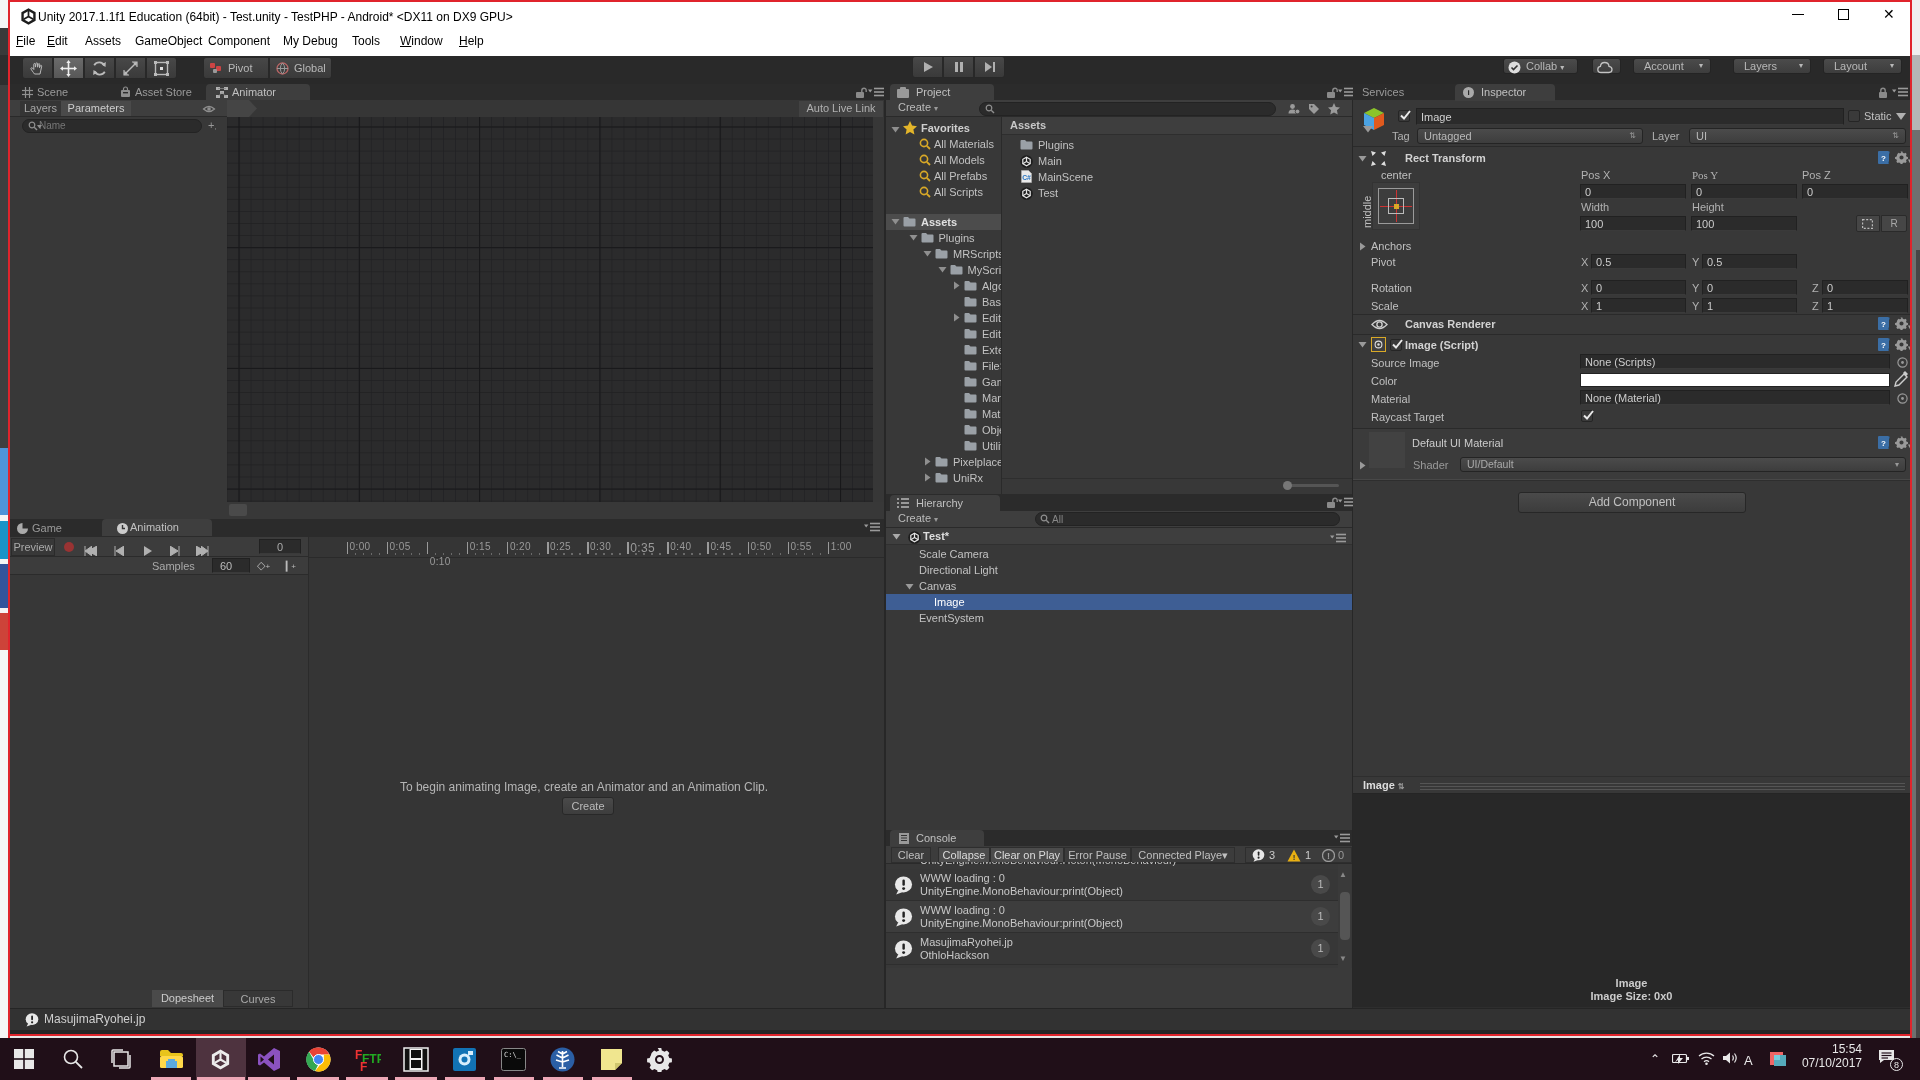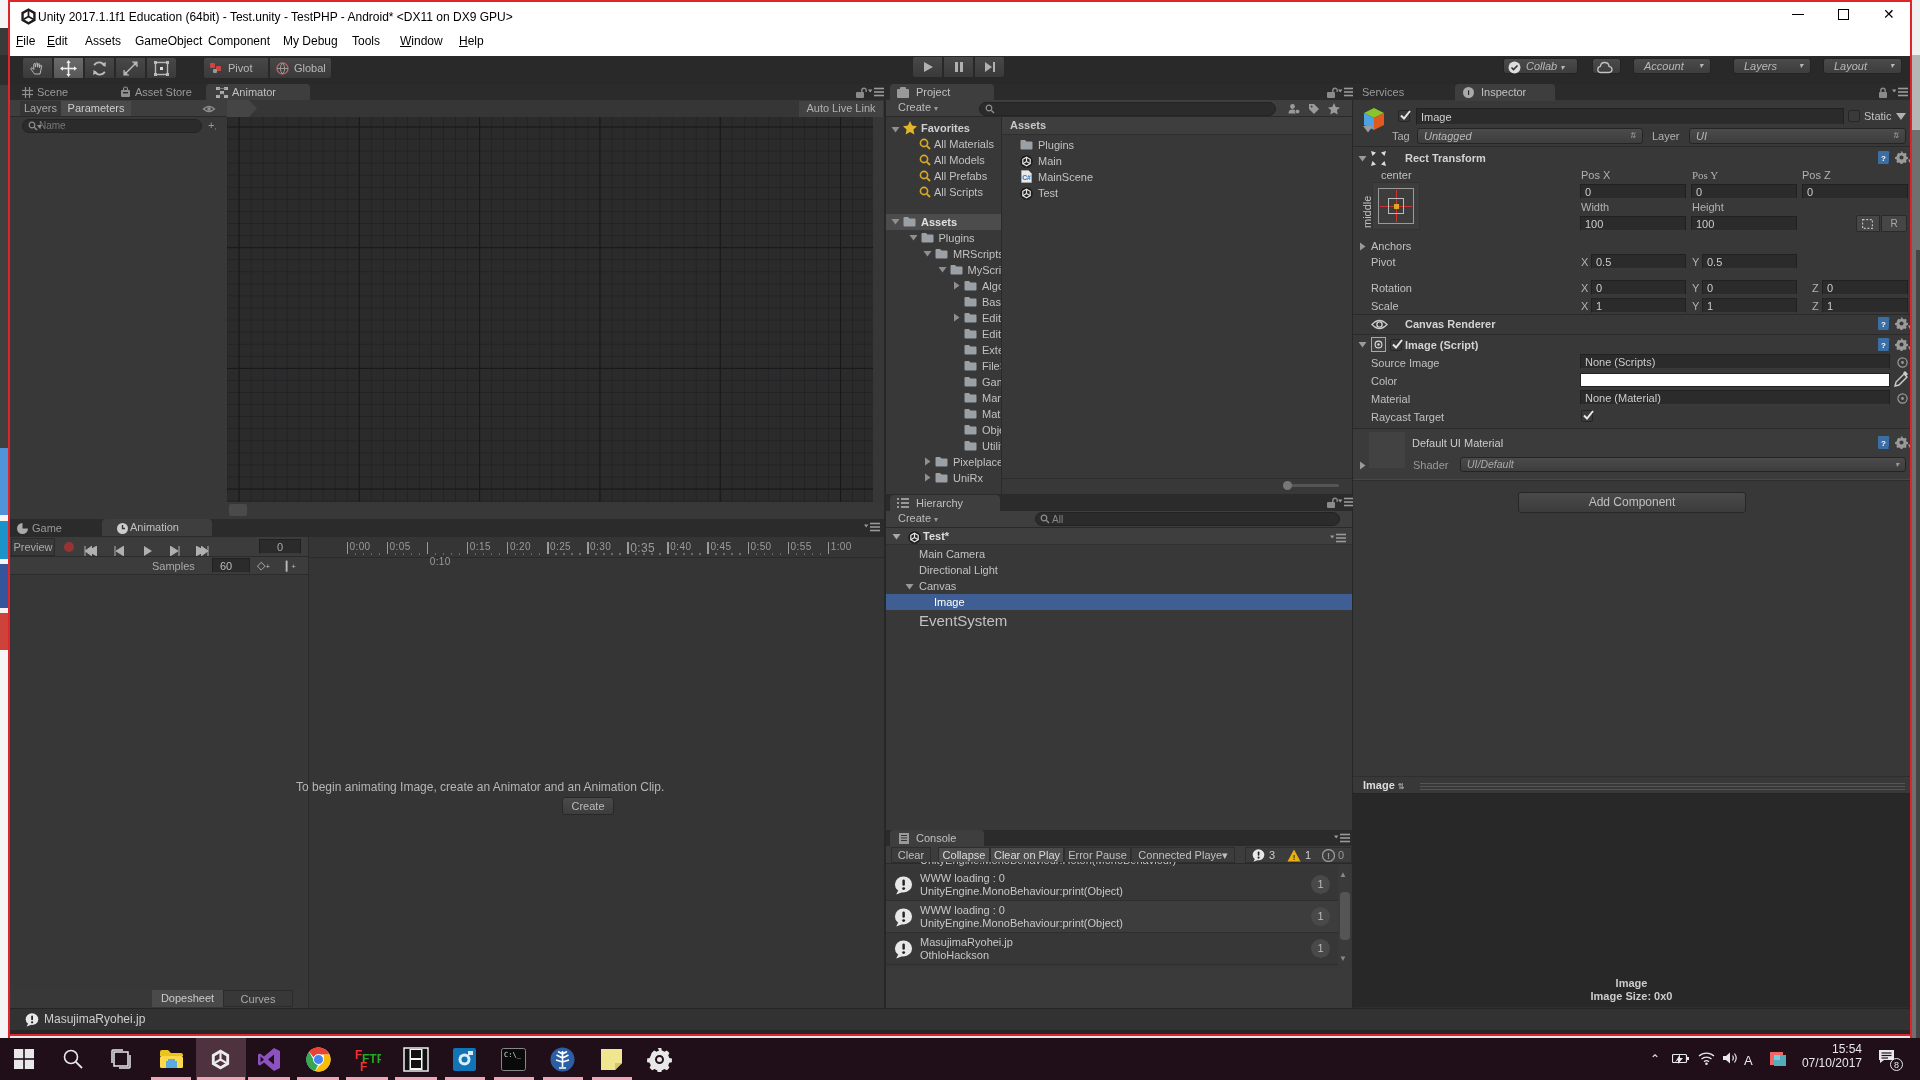--- a/index.html
+++ b/index.html
@@ -5,21 +5,21 @@
 * { margin:0; padding:0; box-sizing:border-box; }
 html,body { width:1920px; height:1080px; overflow:hidden; background:#e8e8e8;
   font-family:"Liberation Sans", sans-serif; -webkit-font-smoothing:antialiased; }
 .abs { position:absolute; }
 .lbl { position:absolute; color:#b2b2b2; font-size:11px; white-space:nowrap; }
 .tab { position:absolute; height:17px; background:#3e3e3e; border-radius:4px 4px 0 0;
   color:#c0c0c0; font-size:11px; line-height:17px; }
 .fld { position:absolute; background:#2b2b2b; border:1px solid #212121; border-bottom-color:#3a3a3a;
   color:#cccccc; font-size:11px; line-height:12px; padding:1px 0 0 4px; height:15px; }
 .dd { position:absolute; background:linear-gradient(#4b4b4b,#3d3d3d); border:1px solid #242424;
-  border-radius:3px; color:#b8b8b8; font-size:11px; height:16px; line-height:14px; padding-left:6px;font-style:italic; }
+  border-radius:3px; color:#b8b8b8; font-size:11px; height:16px; line-height:14px; padding-left:6px; }
 .tbtn { position:absolute; background:linear-gradient(#474747,#3a3a3a); border:1px solid #282828;
   color:#b8b8b8; font-size:11px; }
 </style>
 </head>
 <body>
 
 <div class="abs" style="left:0;top:0;width:1920px;height:1080px;background:#e8e8e8;"></div>
 <div class="abs" style="left:0;top:0;width:9px;height:1080px;background:#f5f5f5;"></div>
 <div class="abs" style="left:0;top:28px;width:9px;height:27px;background:#3a3a3a;"></div>
 <div class="abs" style="left:0;top:55px;width:9px;height:30px;background:#2e2e2e;"></div>
@@ -355,21 +355,21 @@
     <div class="abs" style="left:487.62px;top:16px;width:1.5px;height:2px;background:#6a6a6a;"></div>
     <div class="abs" style="left:495.64000000000004px;top:16px;width:1.5px;height:2px;background:#6a6a6a;"></div>
     <div class="abs" style="left:503.66px;top:16px;width:1.5px;height:2px;background:#6a6a6a;"></div>
     <div class="abs" style="left:511.68px;top:16px;width:1.5px;height:2px;background:#6a6a6a;"></div>
     <div class="abs" style="left:519.7px;top:5px;width:1.5px;height:12px;background:#9a9a9a;"></div>
     <div class="abs" style="left:522.7px;top:4px;color:#9a9a9a;font-size:10px;letter-spacing:0.4px;">1:00</div>
   </div>
 
 <div class="abs" style="left:10px;top:575px;width:298px;height:415px;background:#373737;"></div>
 
-<div class="abs" style="left:296px;top:780px;width:576px;color:#b5b5b5;font-size:12px;">To begin animating Image, create an Animator and an Animation Clip.</div>
+<div class="abs" style="left:296px;top:780px;width:576px;text-align:center;color:#b5b5b5;font-size:12px;">To begin animating Image, create an Animator and an Animation Clip.</div>
 <div class="abs" style="left:562px;top:797px;width:52px;height:18px;background:linear-gradient(#4a4a4a,#3d3d3d);border:1px solid #282828;border-radius:3px;color:#bbb;font-size:11px;text-align:center;line-height:16px;">Create</div>
 
 <div class="abs" style="left:152px;top:990px;width:71px;height:17px;background:#4a4a4a;color:#ccc;font-size:11px;text-align:center;line-height:16px;">Dopesheet</div>
 <div class="abs" style="left:223px;top:990px;width:70px;height:17px;background:#383838;border:1px solid #2b2b2b;color:#aaa;font-size:11px;text-align:center;line-height:16px;">Curves</div>
 
 <div class="abs" style="left:886px;top:84px;width:466px;height:410px;background:#383838;"></div>
 <div class="abs" style="left:886px;top:84px;width:466px;height:16px;background:#2b2b2b;"></div>
 <div class="tab" style="left:890px;top:84px;width:104px;padding-left:26px;">Project</div>
 <svg class="abs" style="left:897px;top:87px" width="12" height="11" viewBox="0 0 12 11">
     <rect x="0" y="2" width="12" height="9" rx="1" fill="#999"></rect>
@@ -606,29 +606,29 @@
     <div class="abs" style="left:37px;top:2px;color:#dedede;font-size:11px;font-weight:bold;">Test*</div>
     <div class="abs" style="left:1438px;top:3px;color:#888;font-size:9px;"></div>
     <svg class="abs" style="left:444px;top:5px" width="16" height="10" viewBox="0 0 16 10">
       <path d="M0 2.5 L4.4 2.5 L2.2 5.5 Z" fill="#9a9a9a"></path>
       <g stroke="#9a9a9a" stroke-width="1.6">
         <line x1="6" y1="1.5" x2="16" y2="1.5"></line>
         <line x1="6" y1="5" x2="16" y2="5"></line>
         <line x1="6" y1="8.5" x2="16" y2="8.5"></line>
       </g>
     </svg>
-    <div class="abs" style="left:33px;top:20px;color:#c2c2c2;font-size:11px;">Main Camera</div>
+    <div class="abs" style="left:33px;top:20px;color:#c2c2c2;font-size:11px;">Scale Camera</div>
     <div class="abs" style="left:33px;top:36px;color:#c2c2c2;font-size:11px;">Directional Light</div>
     <svg class="abs" style="left:19px;top:54px" width="9" height="9" viewBox="0 0 9 9">
       <path d="M0.5 2 H8.5 L4.5 7.5 Z" fill="#9a9a9a"></path>
     </svg>
     <div class="abs" style="left:33px;top:52px;color:#c2c2c2;font-size:11px;">Canvas</div>
     <div class="abs" style="left:0;top:66px;width:466px;height:16px;background:#3e5e94;"></div>
     <div class="abs" style="left:48px;top:68px;color:#fff;font-size:11px;">Image</div>
-    <div class="abs" style="left:33px;top:84px;color:#c2c2c2;font-size:15px;">EventSystem</div>
+    <div class="abs" style="left:33px;top:84px;color:#c2c2c2;font-size:11px;">EventSystem</div>
   </div>
 
 <div class="abs" style="left:886px;top:830px;width:466px;height:178px;background:#383838;"></div>
 <div class="abs" style="left:886px;top:830px;width:466px;height:16px;background:#2b2b2b;"></div>
 <div class="tab" style="left:890px;top:830px;width:94px;padding-left:26px;">Console</div>
 <svg class="abs" style="left:899px;top:833px" width="10" height="11" viewBox="0 0 10 11">
     <rect width="10" height="11" fill="#999"></rect>
     <g stroke="#333" stroke-width="1">
       <line x1="2" y1="2.5" x2="8" y2="2.5"></line>
       <line x1="2" y1="5" x2="8" y2="5"></line>

